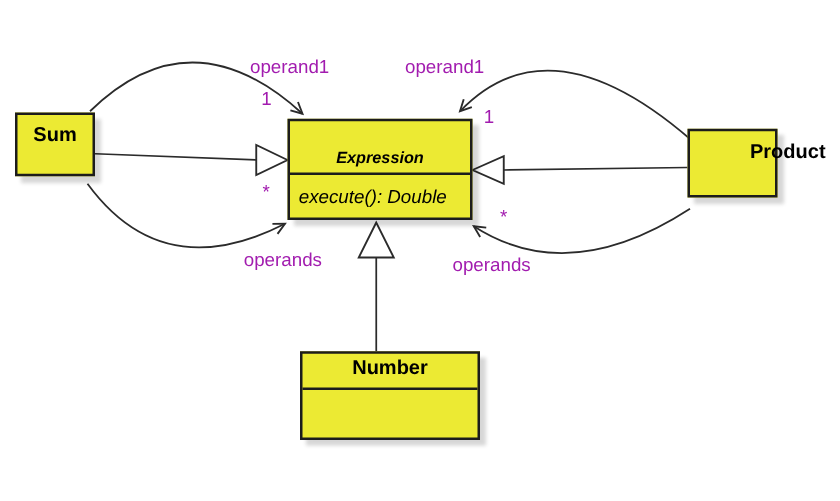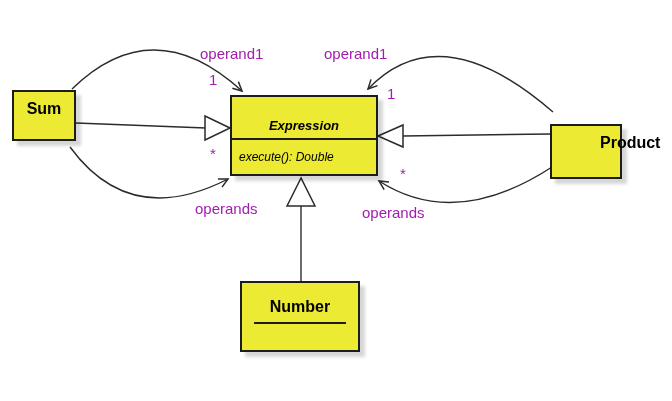--- a/index.html
+++ b/index.html
@@ -49,37 +49,37 @@
     font-style: italic;
     font-size: 13px;
     line-height: 20px;
     margin-top: 16px;
   }
   .compartment-body {
     display: flex;
     align-items: center;
     box-sizing: border-box;
     text-align: left;
-    font-size: 12px;
+    font-size: 15px;
   }
   .op-italic { font-style: italic; }
   .edge-label {
     position: absolute;
     font-size: 15px;
     line-height: 1.05;
     color: #a21caf;
     white-space: nowrap;
   }
   
   #node-sum        { left: 12px;  top: 90px;  width: 64px;  height: 51px; }
-  #node-product    { left: 550px; top: 124px; width: 72px;  height: 55px; padding-left: 48px; }
+  #node-product    { left: 550px; top: 103px; width: 72px;  height: 55px; padding-left: 48px; }
   #node-expression { left: 230px; top: 95px;  width: 148px; height: 81px; padding: 0; }
   #node-expression .compartment-header { height: 43px; }
   #node-expression .compartment-body   { height: 34px; padding-left: 7px; }
-  #node-number     { left: 240px; top: 281px; width: 120px; height: 71px; padding: 12px; }
+  #node-number     { left: 240px; top: 281px; width: 144px; height: 71px; padding: 0; }
   #node-number .compartment-header { height: 29px; padding-top: 2px; }
   #node-number .compartment-body   { height: 38px; padding-left: 8px; }
 </style>
 </head>
 <body>
 
 <div class="canvas">
 
   <svg class="edges" viewBox="0 0 672 401" xmlns="http://www.w3.org/2000/svg">
     <defs>

